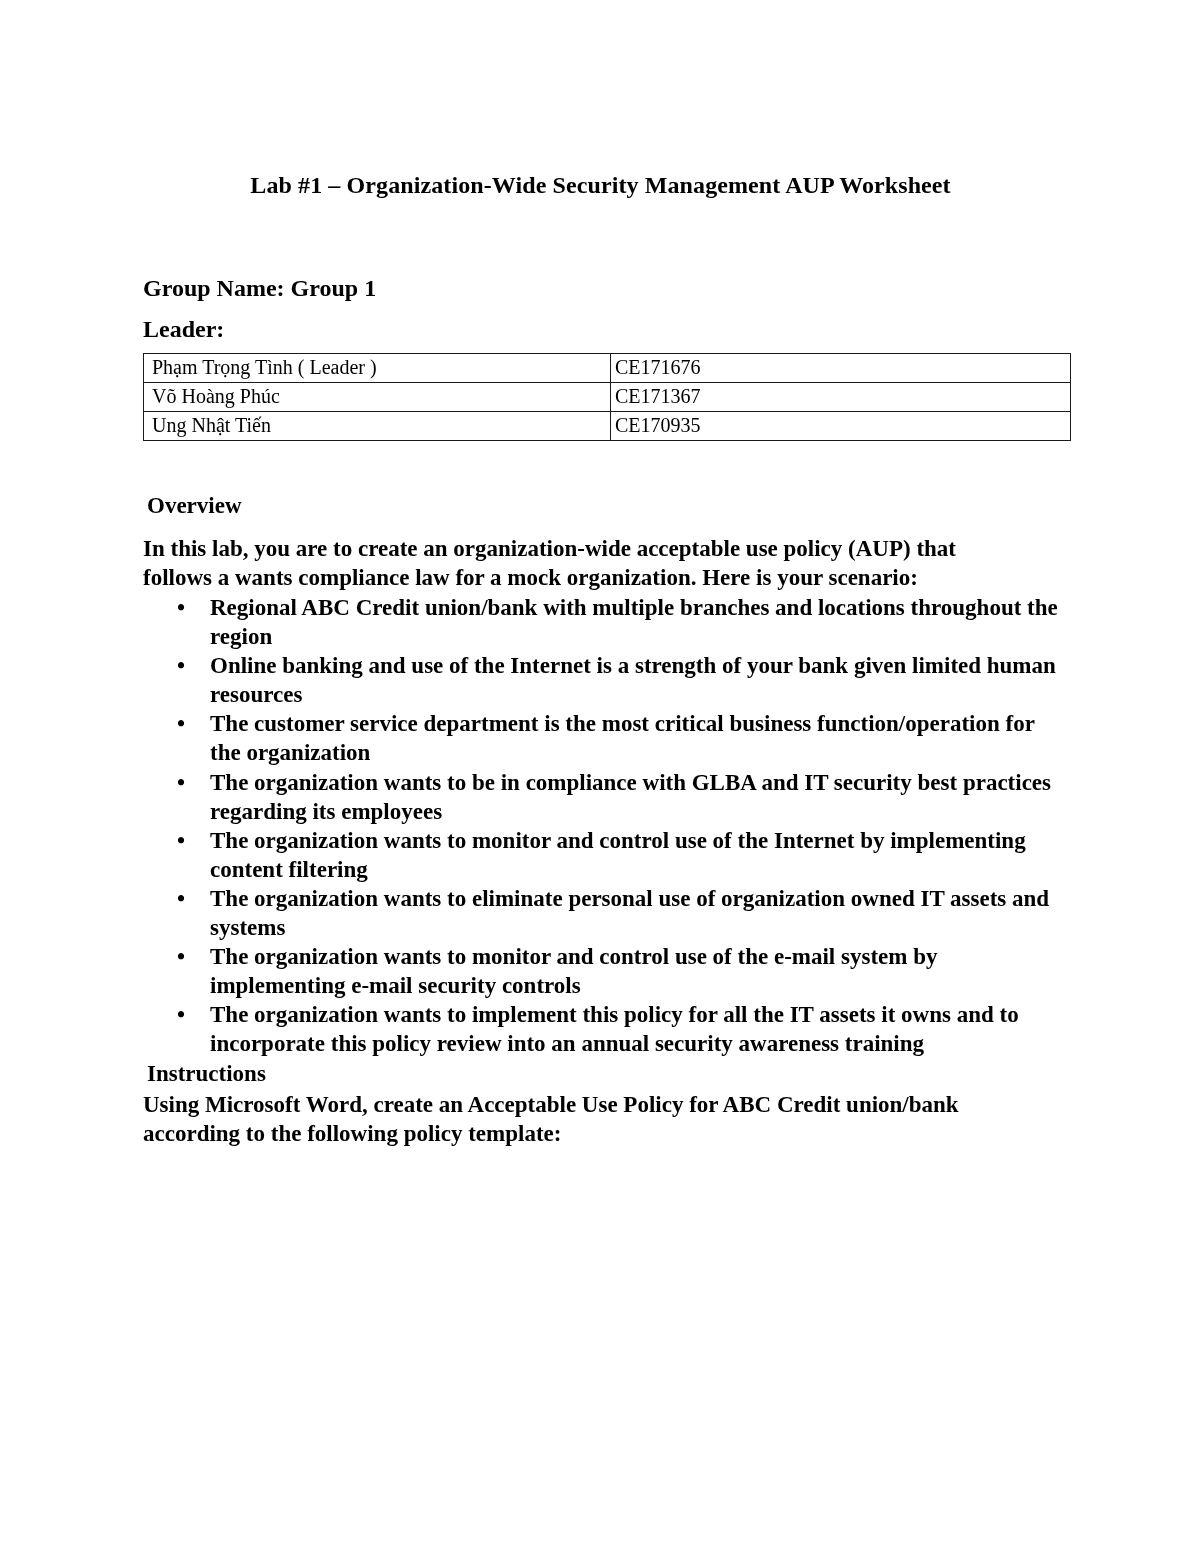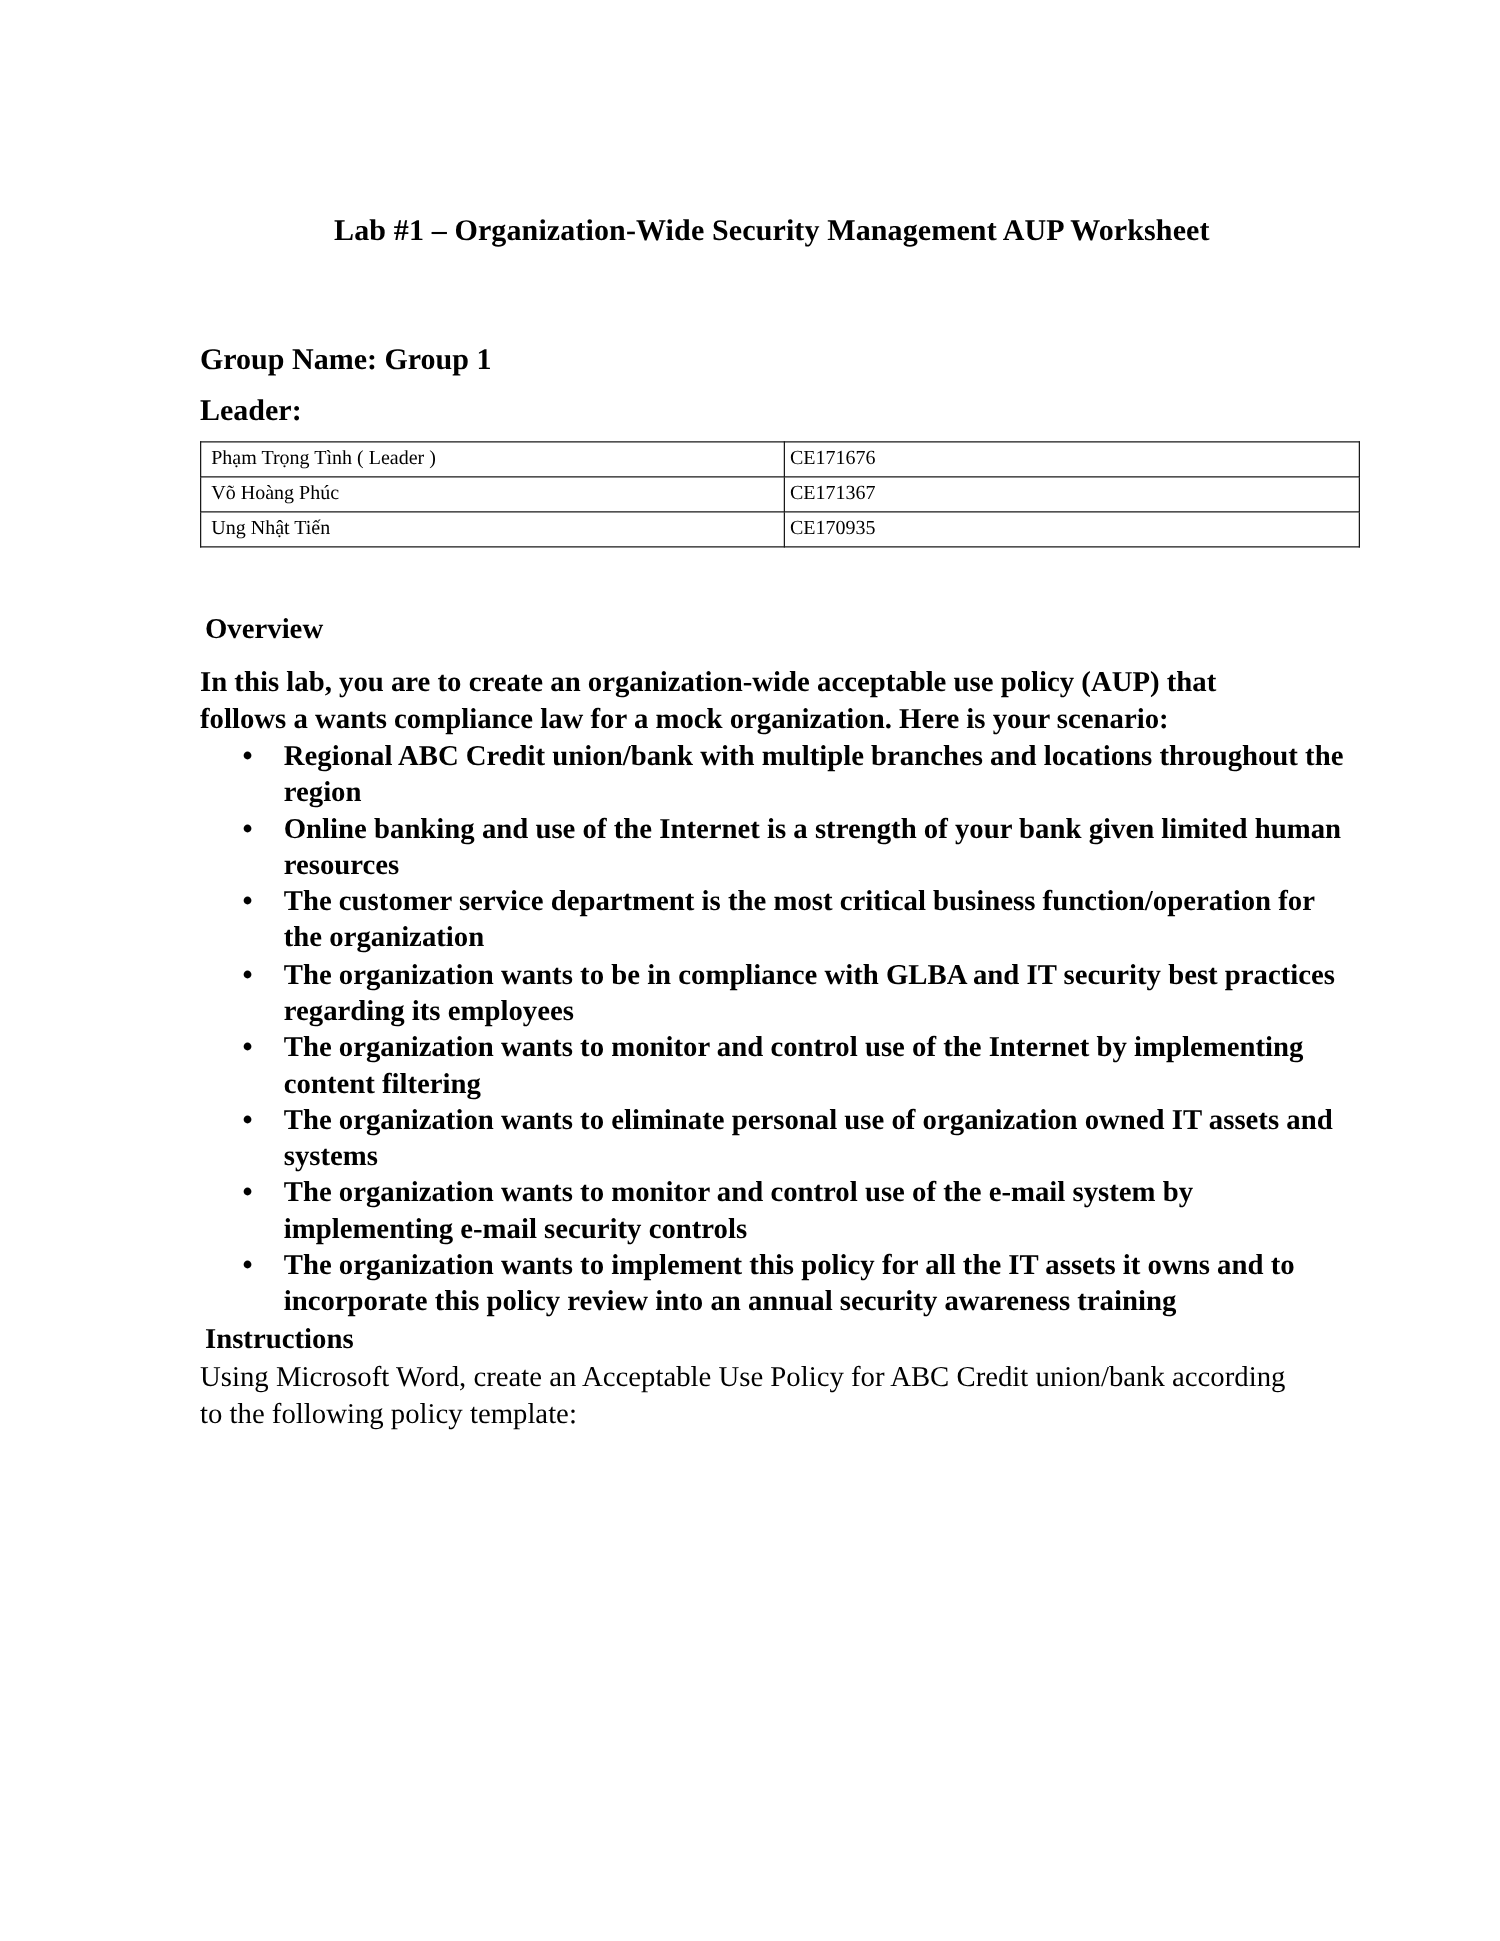--- a/index.html
+++ b/index.html
@@ -21,21 +21,21 @@
     position: absolute;
     left: 0;
     top: 0;
     width: 1200px;
     height: 1553px;
     background: #ffffff;
   }
 
   .content {
     position: absolute;
-    left: 160px;
+    left: 143px;
     top: 0;
     width: 915px;
   }
 
   
   .doc-title {
     text-align: center;
     font-size: 24px;
     font-weight: bold;
     letter-spacing: 0.1px;
@@ -61,21 +61,21 @@
   
   .members-table {
     margin-top: 12px;
     border-collapse: collapse;
     width: 915px;
     table-layout: fixed;
   }
   .members-table td {
     border: 1.6px solid #1a1a1a;
     font-family: "Liberation Serif", "DejaVu Serif", serif;
-    font-size: 16px;
+    font-size: 20px;
     font-weight: 400;
     line-height: 1.0;
     padding: 3px 0 5px 8px;
     height: 19px;
     vertical-align: middle;
     white-space: nowrap;
   }
   .members-table td.col-name { width: 458px; }
   .members-table td.col-id { width: 455px; padding-left: 4px; }
 
@@ -117,21 +117,21 @@
     left: 34px;
     top: 0;
     font-size: 23px;
     line-height: 1.265;
   }
 
   .instructions-heading { padding-top: 0px; }
 
   .closing-para {
     font-size: 23px;
-    font-weight: normal;
+    font-weight: bold;
     line-height: 1.26;
     margin: 0;
     padding-top: 2px;
     width: 880px;
   }
 </style>
 </head>
 <body>
 
 <div class="page">

